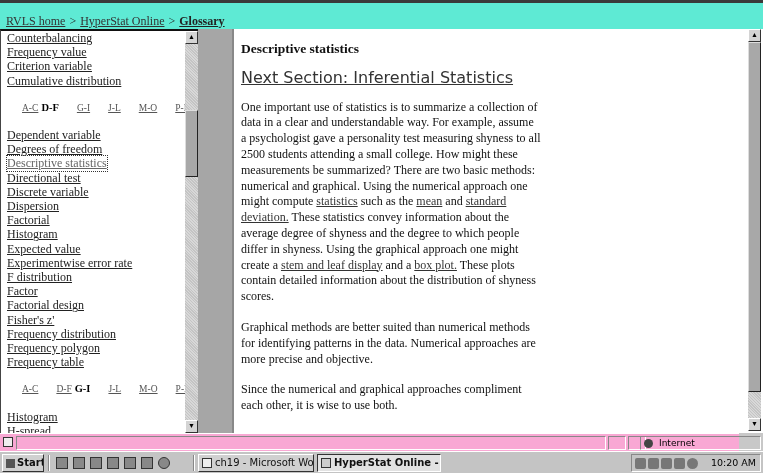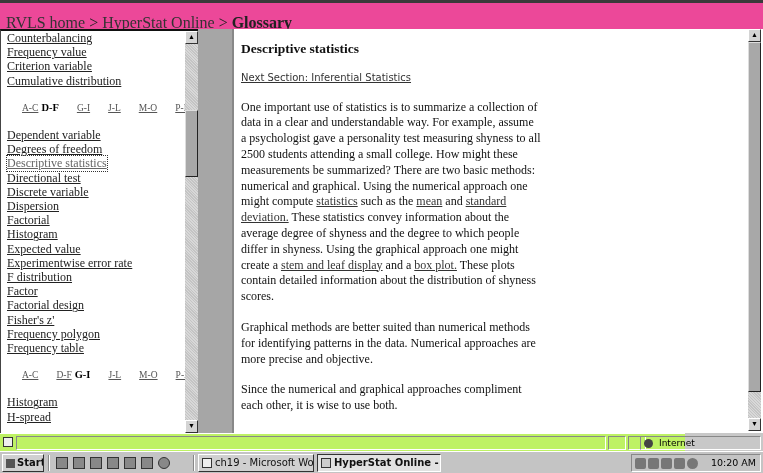--- a/index.html
+++ b/index.html
@@ -1,43 +1,43 @@
 <!DOCTYPE html>
 <html><head>
 <meta charset="utf-8">
 <style>
   * { box-sizing: border-box; margin: 0; padding: 0; }
   html, body { width: 763px; height: 473px; overflow: hidden; background: #c8c8c8; font-family: "Liberation Serif", serif; }
   .topbar { position: absolute; left: 0; top: 0; width: 763px; height: 3px; background: #3a3a3a; }
-  .breadcrumb-bar { position: absolute; left: 0; top: 3px; width: 763px; height: 26px; background: #ec4899; font-size: 16px; color: #222; padding: 11px 0 0 6px; white-space: nowrap; }
+  .breadcrumb-bar { position: absolute; left: 0; top: 3px; width: 763px; height: 26px; background: #5eead4; font-size: 12px; color: #222; padding: 11px 0 0 6px; white-space: nowrap; }
   .breadcrumb-bar a { color: #333; text-decoration: underline; }
   .breadcrumb-bar .sep { margin: 0 4px; }
   .breadcrumb-bar b { text-decoration: underline; font-weight: bold; }
 
   .left-frame { position: absolute; left: 0; top: 29px; width: 198px; height: 404px; background: #fff; border-top: 2px solid #111; border-left: 1px solid #444; overflow: hidden; }
   .left-content { position: absolute; left: 6px; top: 0; width: 176px; font-size: 12px; line-height: 14.2px; }
   .left-content a { color: #222; text-decoration: underline; display: block; white-space: nowrap; }
   .left-content a.focused { outline: 1px dotted #333; color: #666; display: inline-block; }
   .alpha { font-size: 9.5px; margin: 13px 0 13px 0; white-space: nowrap; color: #555; }
   .alpha span { text-decoration: underline; margin-right: 3px; margin-left: 15px; }
   .alpha b { text-decoration: none; color: #000; font-size: 10.5px; margin-right: 3px; }
 
   .vscroll { position: absolute; width: 13px; background: repeating-linear-gradient(45deg, #d8d8d8 0 1px, #c4c4c4 1px 2px); }
   .sbtn { position: absolute; left: 0; width: 13px; height: 13px; background: #d4d4d4; border: 1px solid; border-color: #fff #333 #333 #fff; font-size: 7px; text-align: center; line-height: 11px; color: #000; }
   .thumb { position: absolute; left: 0; width: 13px; background: #a8a8a8; border: 1px solid; border-color: #ddd #222 #222 #ddd; }
 
   .gray-gutter { position: absolute; left: 198px; top: 29px; width: 34px; height: 404px; background: #a6a6a6; }
   .right-frame { position: absolute; left: 232px; top: 29px; width: 531px; height: 404px; background: #fff; overflow: hidden; border-left: 2px solid #888; }
   .right-content { position: absolute; left: 7px; top: 10px; width: 300px; font-size: 12px; line-height: 15.8px; color: #111; }
   .right-content h2 { font-size: 13.5px; font-weight: bold; margin: 2px 0 13px 0; }
-  .next-link { font-family: "DejaVu Sans", sans-serif; font-size: 10px; color: #333; text-decoration: underline; display: block; margin-bottom: 14px; }
+  .next-link { font-family: "DejaVu Sans", sans-serif; font-size: 16px; color: #333; text-decoration: underline; display: block; margin-bottom: 14px; }
   .right-content p { margin-bottom: 15px; }
   .right-content p a { color: #333; text-decoration: underline; }
 
-  .statusbar { position: absolute; left: 0; top: 433px; width: 685px; height: 18px; background: #bef264; border-top: 1px solid #fff; font-family: "DejaVu Sans", sans-serif; font-size: 9px; }
+  .statusbar { position: absolute; left: 0; top: 433px; width: 739px; height: 18px; background: #f9a8d4; border-top: 1px solid #fff; font-family: "DejaVu Sans", sans-serif; font-size: 9px; }
   .status-cell { position: absolute; top: 2px; height: 14px; border: 1px solid; border-color: #888 #fff #fff #888; }
 
   .taskbar { position: absolute; left: 0; top: 451px; width: 763px; height: 22px; background: #c4c4c4; border-top: 1px solid #fff; font-family: "DejaVu Sans", sans-serif; font-size: 10px; }
   .tb-btn { position: absolute; top: 2px; height: 18px; border: 1px solid; border-color: #fff #333 #333 #fff; background: #d0d0d0; padding: 2px 4px; white-space: nowrap; overflow: hidden; color: #111; }
   .tb-btn.pressed { border-color: #333 #fff #fff #333; background: #e2e2e2; font-weight: bold; }
   .ql-icon { position: absolute; top: 5px; width: 12px; height: 12px; background: #888; border: 1px solid #333; }
   .tray { position: absolute; right: 2px; top: 2px; width: 130px; height: 18px; border: 1px solid; border-color: #888 #fff #fff #888; font-size: 9.5px; }
   .tray-icon { position: absolute; top: 3px; width: 11px; height: 11px; background: #777; border-radius: 2px; }
 </style>
 </head>
@@ -67,20 +67,21 @@
     <a>Discrete variable</a>
     <a>Dispersion</a>
     <a>Factorial</a>
     <a>Histogram</a>
     <a>Expected value</a>
     <a>Experimentwise error rate</a>
     <a>F distribution</a>
     <a>Factor</a>
     <a>Factorial design</a>
     <a>Fisher's z'</a>
+    <a>Frequency distribution</a>
     <a>Frequency polygon</a>
     <a>Frequency table</a>
 
     <div class="alpha">
       <span>A-C</span><span>D-F</span><b>G-I</b><span>J-L</span><span>M-O</span><span>P-R</span><span>S-U</span><span>V-Z</span>
     </div>
 
     <a>Histogram</a>
     <a>H-spread</a>
   </div>

